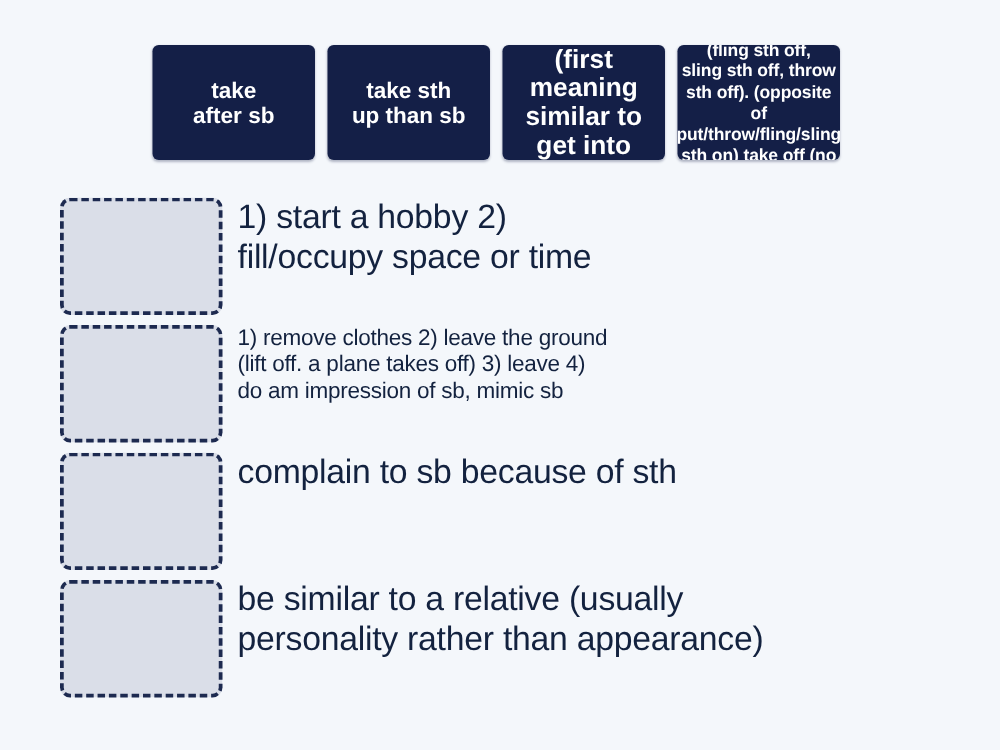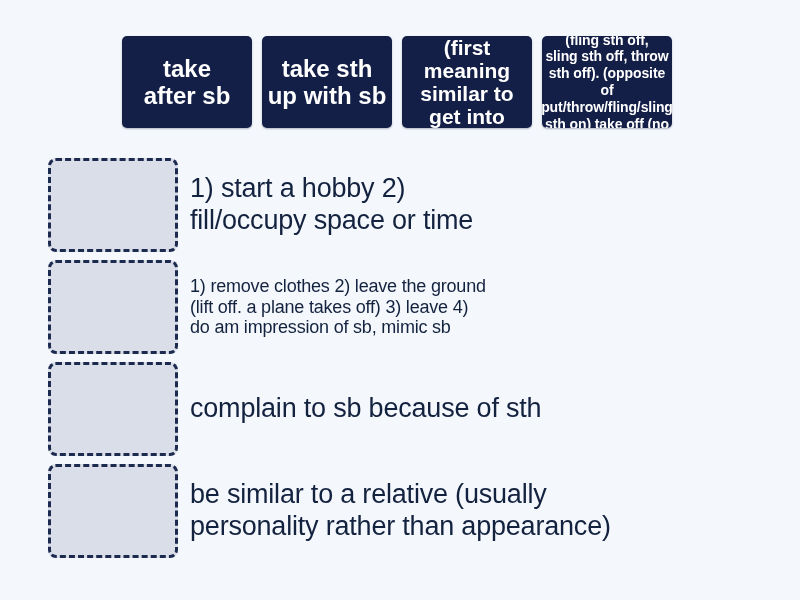--- a/index.html
+++ b/index.html
@@ -39,34 +39,33 @@
     justify-content: center;
     text-align: center;
     padding: 3px 5px;
     box-sizing: border-box;
     line-height: 1.13;
     box-shadow: 0 1px 2px rgba(20,31,71,0.30);
     cursor: grab;
     white-space: pre-line;
     overflow: hidden;
   }
-  .card.size-lg  { font-size: 24px; }
+  .card.size-lg  { font-size: 18px; }
   .card.size-md  { font-size: 21px; line-height: 1.1; }
   .card.size-sm  { font-size: 14px; line-height: 1.2; letter-spacing: -0.1px; }
 
   
   #rows {
     position: absolute;
     left: 48px;
     top: 158px;
     width: 744px;
   }
   .row {
     display: flex;
-    align-items: center;
     height: 94px;
     margin-bottom: 8px;
   }
   .dropzone {
     flex: 0 0 130px;
     width: 130px;
     height: 94px;
     box-sizing: border-box;
     background: #dadee8;
     border: 3px dashed #1d2a50;
@@ -83,21 +82,21 @@
   }
   .row.compact .answer-text { font-size: 18px; line-height: 1.16; }
 </style>
 </head>
 <body>
 
 <div id="cards-row">
   <div class="card size-lg">take
 after sb</div>
   <div class="card size-lg">take sth
-up with sb</div>
+up than sb</div>
   <div class="card size-md">take sth up
 (first meaning
 similar to
 get into sth)</div>
   <div class="card size-sm">take sth off
 (fling sth off,
 sling sth off, throw
 sth off). (opposite of
 put/throw/fling/sling
 sth on) take off (no

